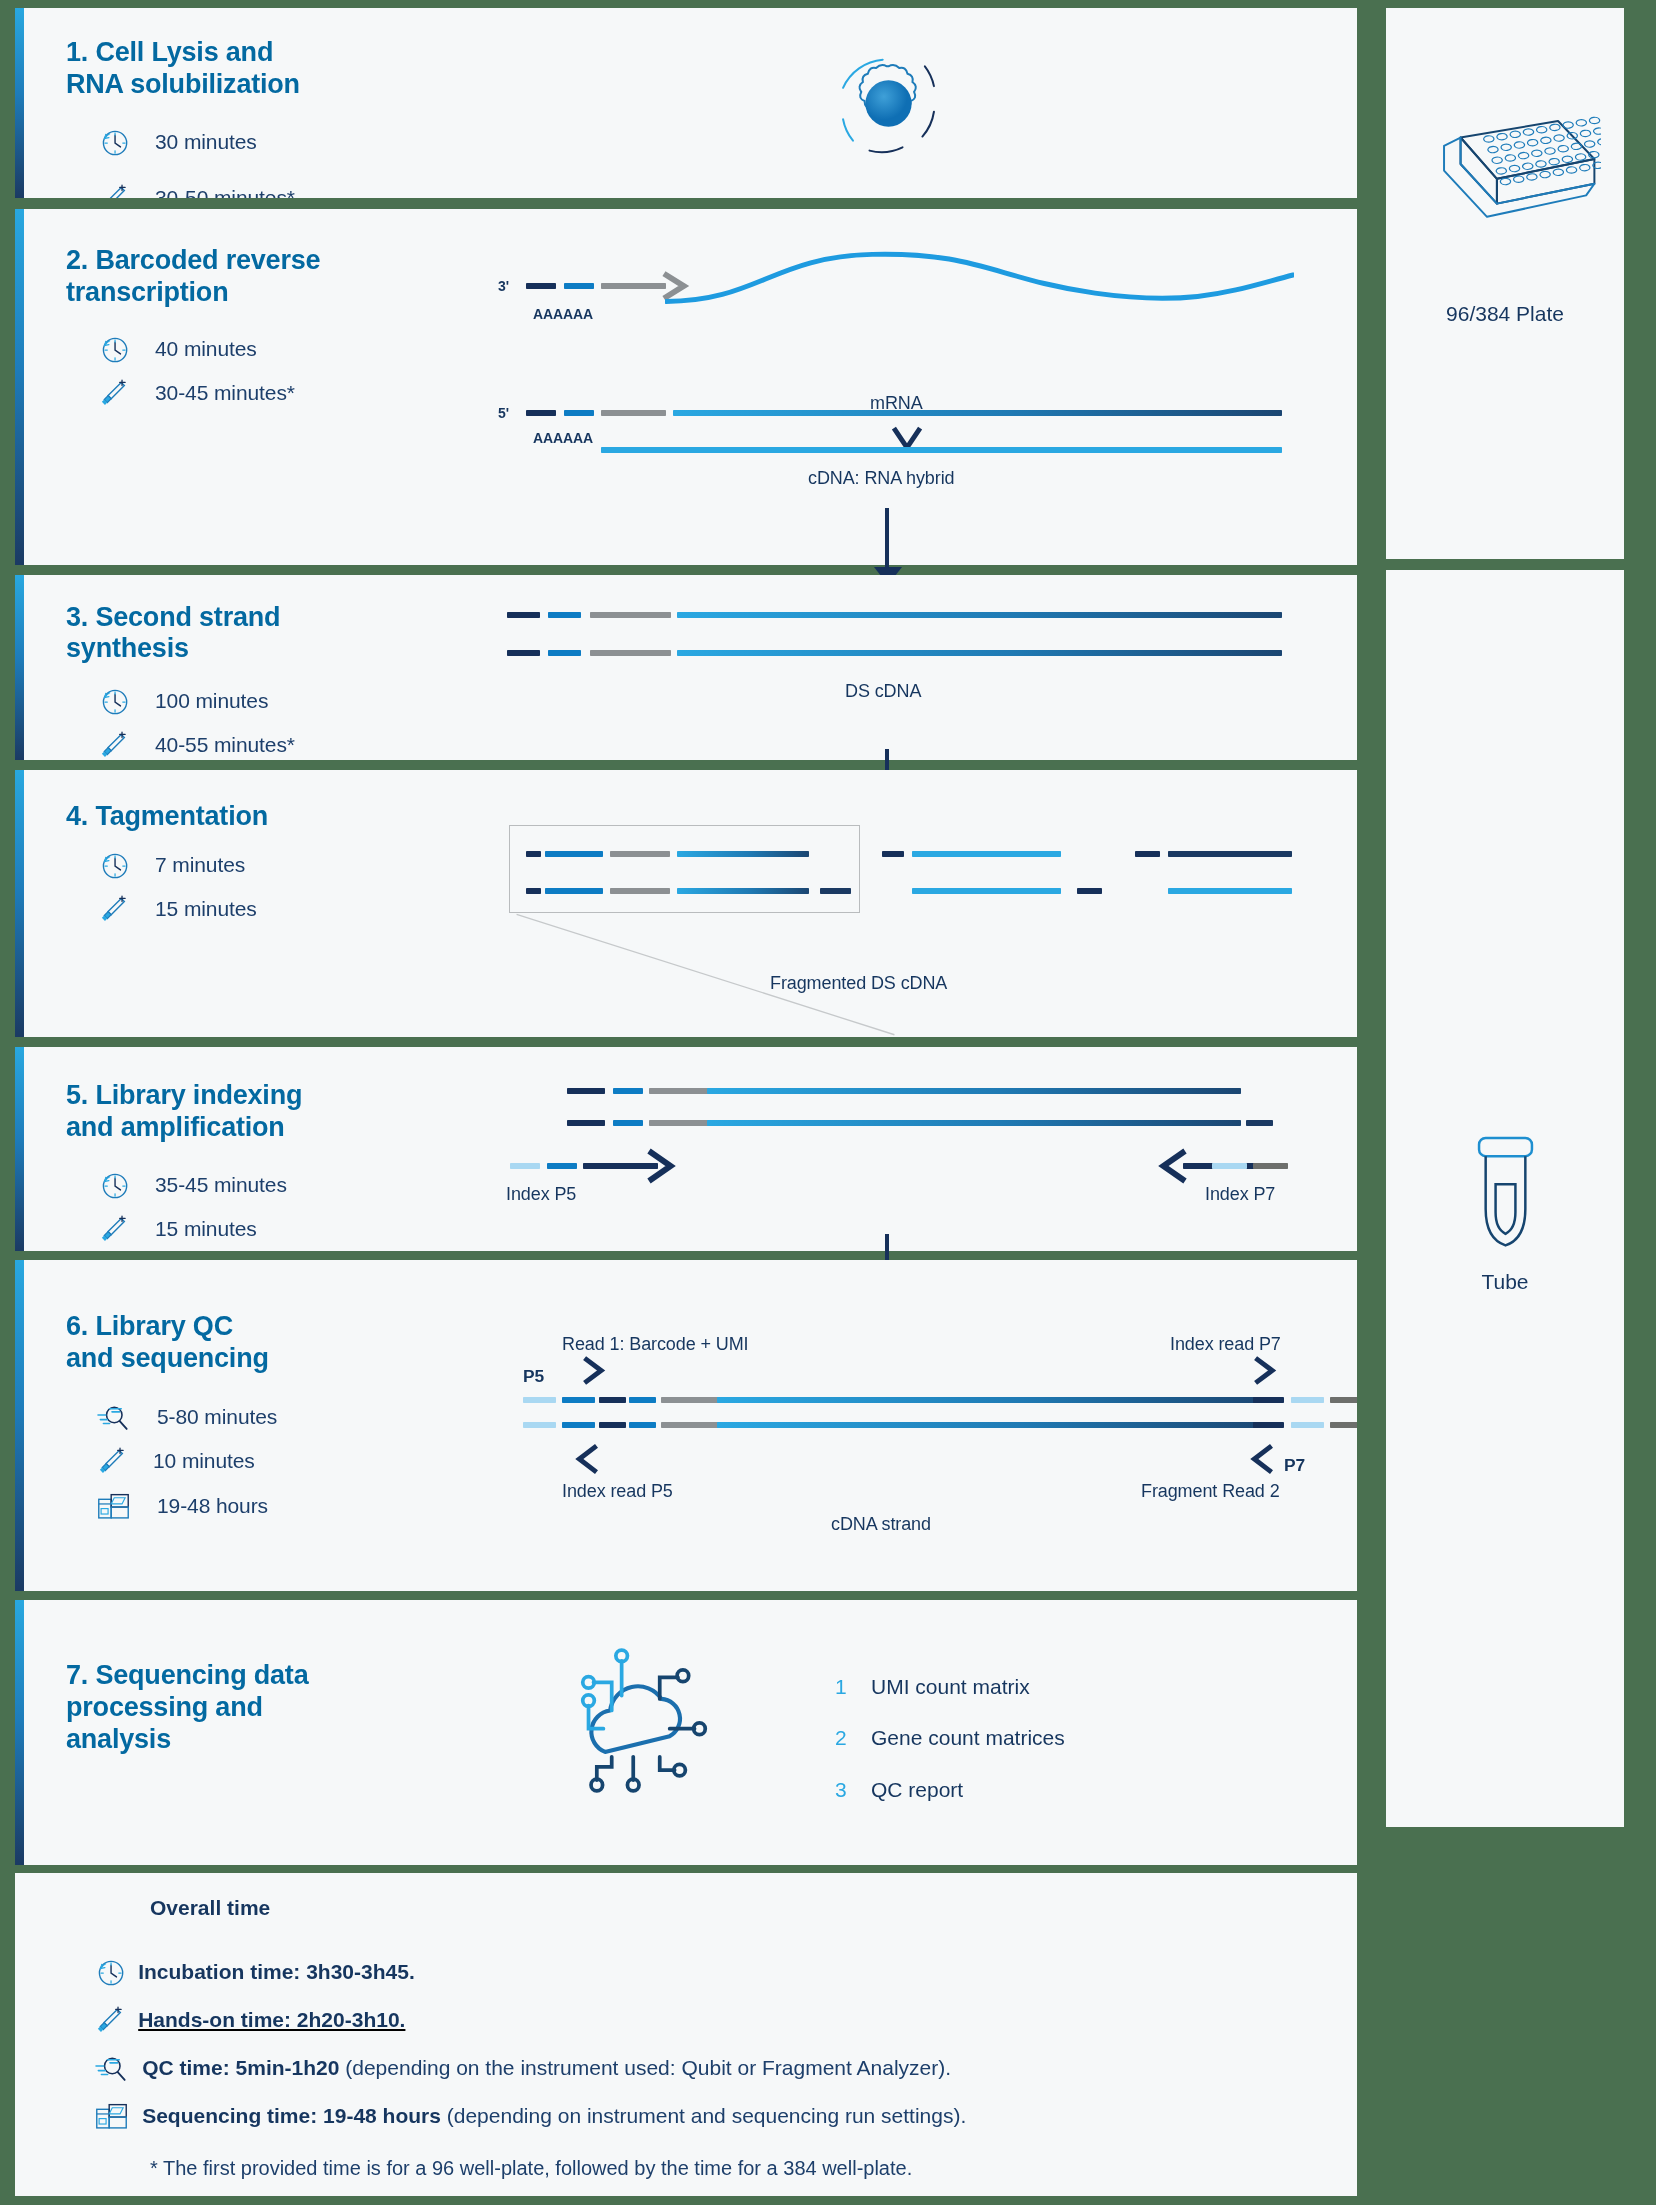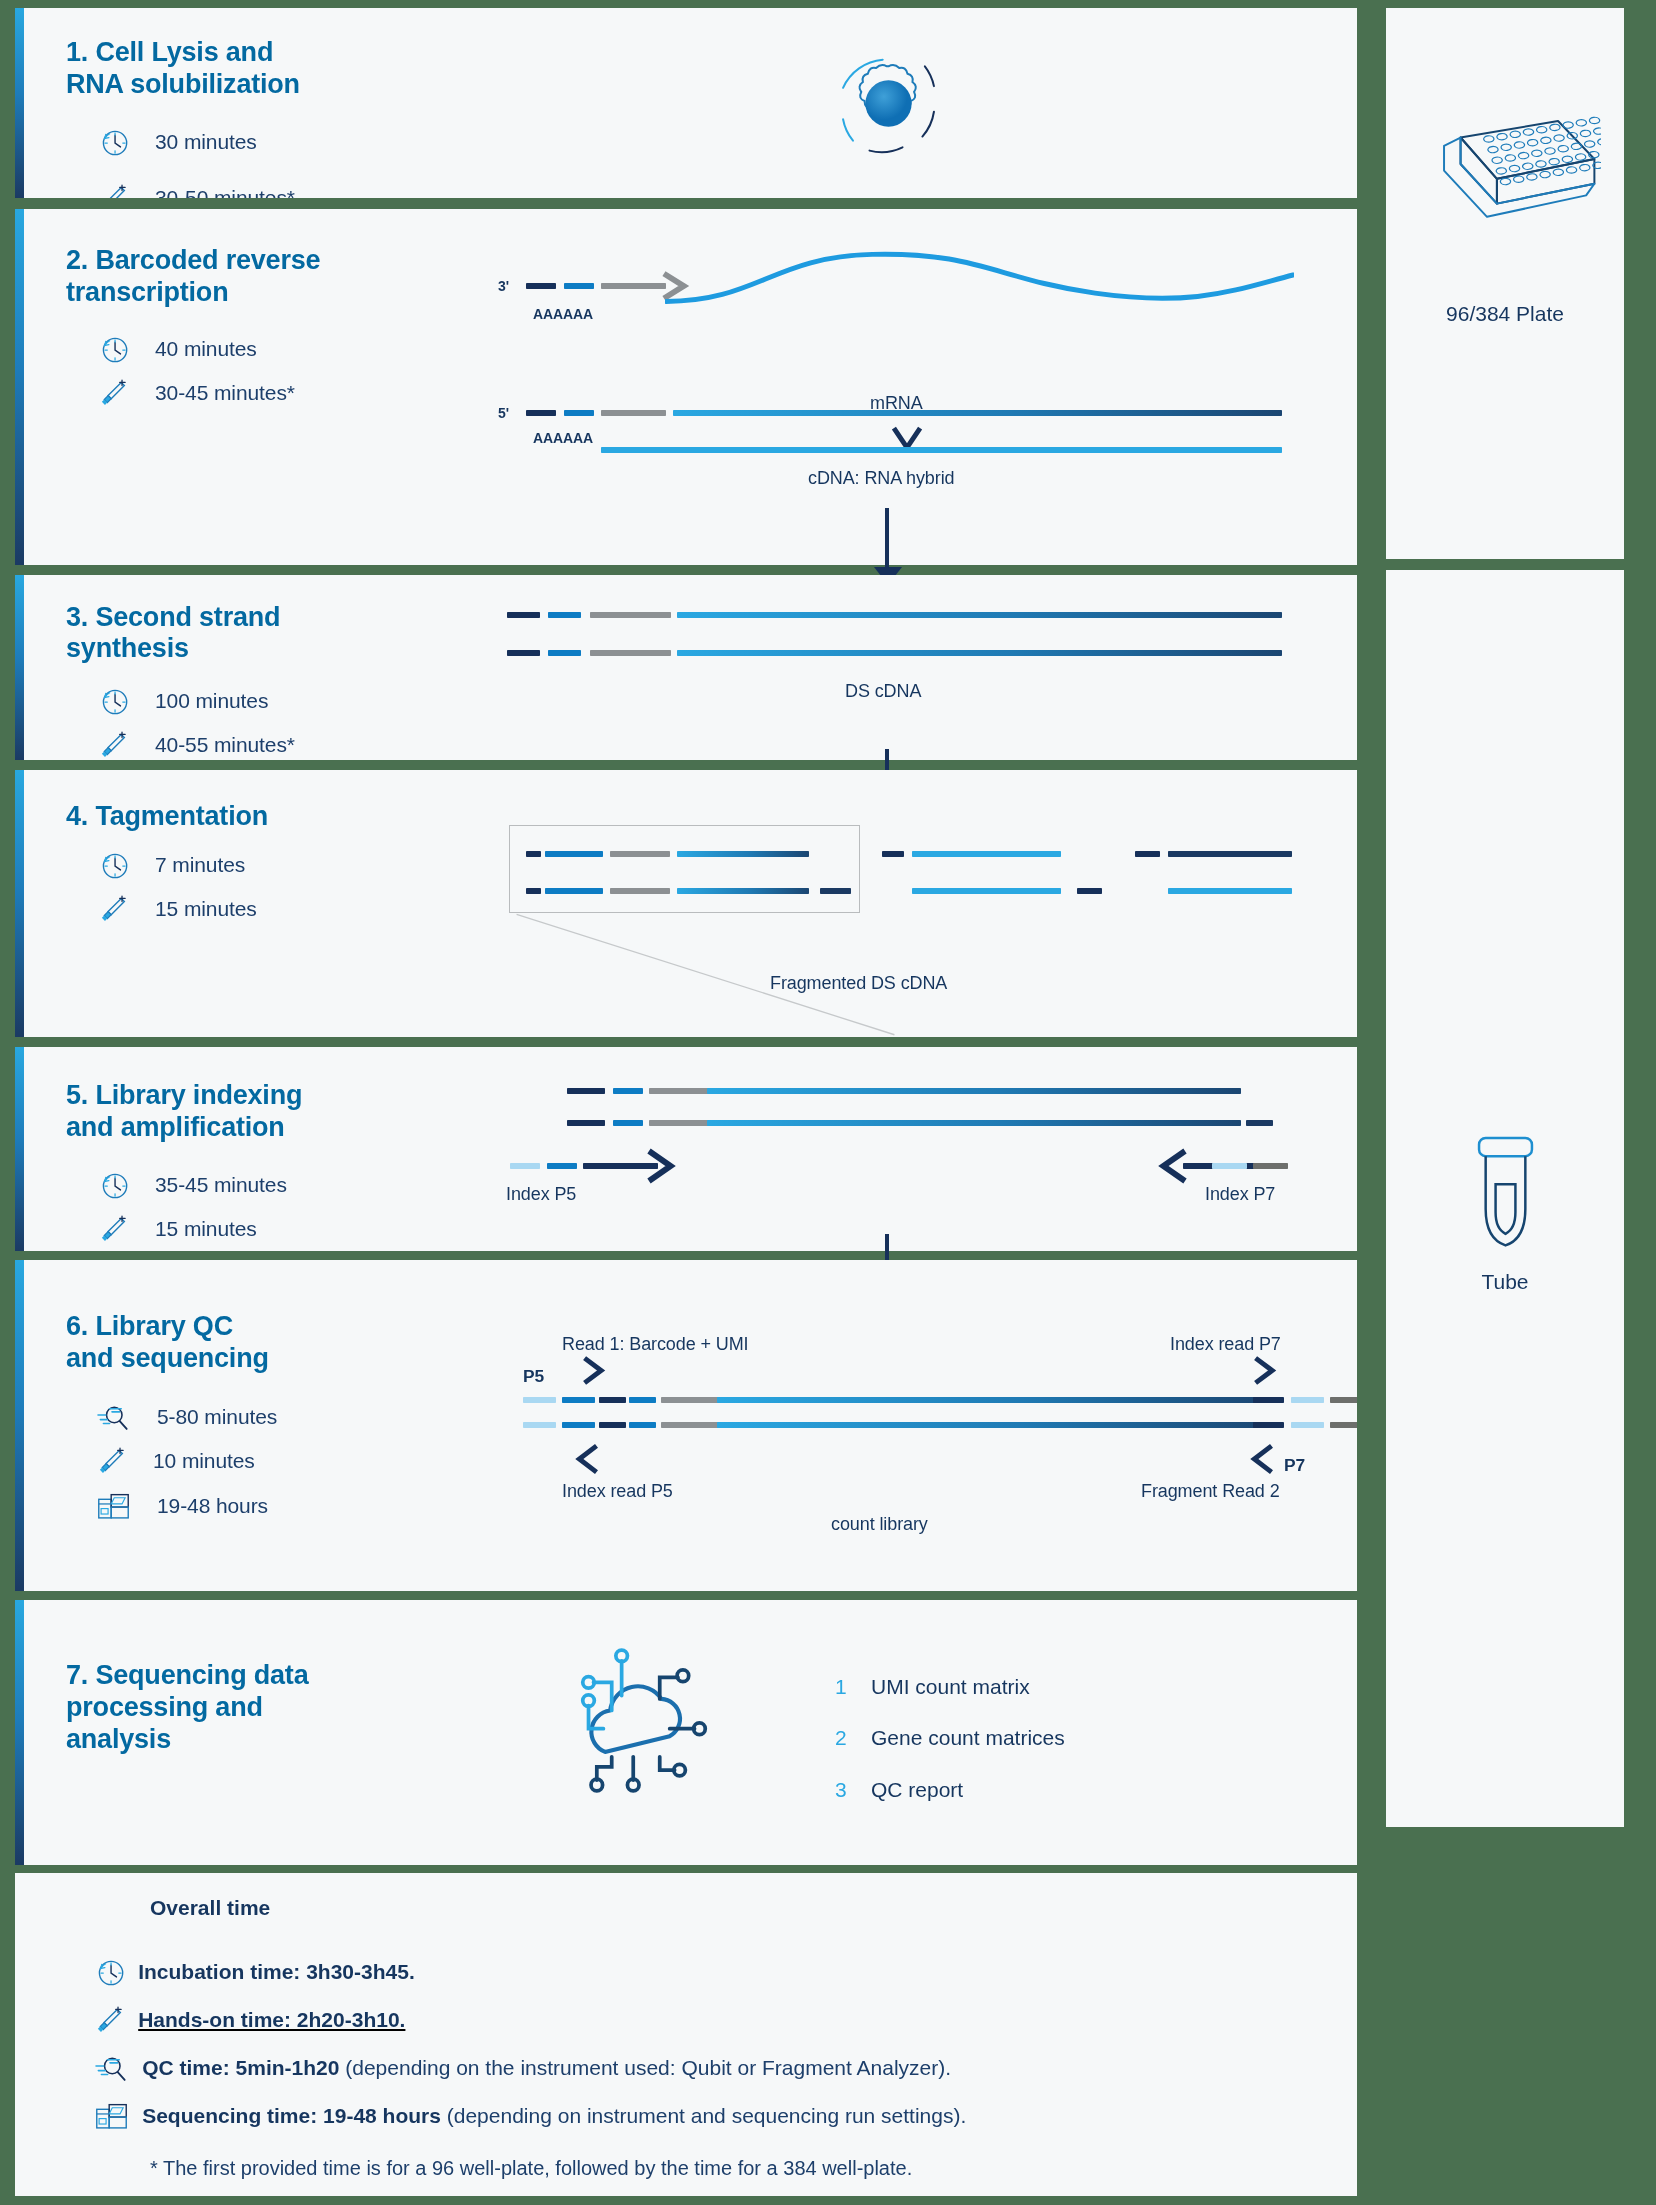--- a/index.html
+++ b/index.html
@@ -423,21 +423,21 @@
   <div class="dlabel" style="left:1155px;top:74px;">Index read P7</div>
   <svg style="position:absolute;left:1234px;top:93px;" width="33" height="35" viewBox="0 0 40 42">
     <path d="M8 6 L28 21 L8 36" fill="none" stroke="#16305a" stroke-width="6" stroke-linecap="butt"></path>
   </svg>
   <svg style="position:absolute;left:1230px;top:181px;" width="35" height="36" viewBox="0 0 42 44">
     <path d="M32 6 L11 22 L32 38" fill="none" stroke="#16305a" stroke-width="6" stroke-linecap="butt"></path>
   </svg>
   <div class="dlabel sm" style="left:1269px;top:195px;font-size:17.4px;">P7</div>
   <div class="dlabel" style="left:1126px;top:221px;">Fragment Read 2</div>
 
-  <div class="dlabel" style="left:816px;top:254px;">count library</div>
+  <div class="dlabel" style="left:816px;top:254px;">cDNA strand</div>
 </div>
 
 <div class="card" style="left:15px;top:1600px;width:1342px;height:265px;">
   <div class="accent"></div>
   <div class="step-title" style="left:51px;top:60px;">7. Sequencing data
     processing and
     analysis</div>
 
   <svg style="position:absolute;left:542px;top:36px;" width="174" height="178" viewBox="0 0 210 215">
     <g fill="none" stroke="#1b6fae" stroke-width="5" stroke-linecap="round" stroke-linejoin="round">

